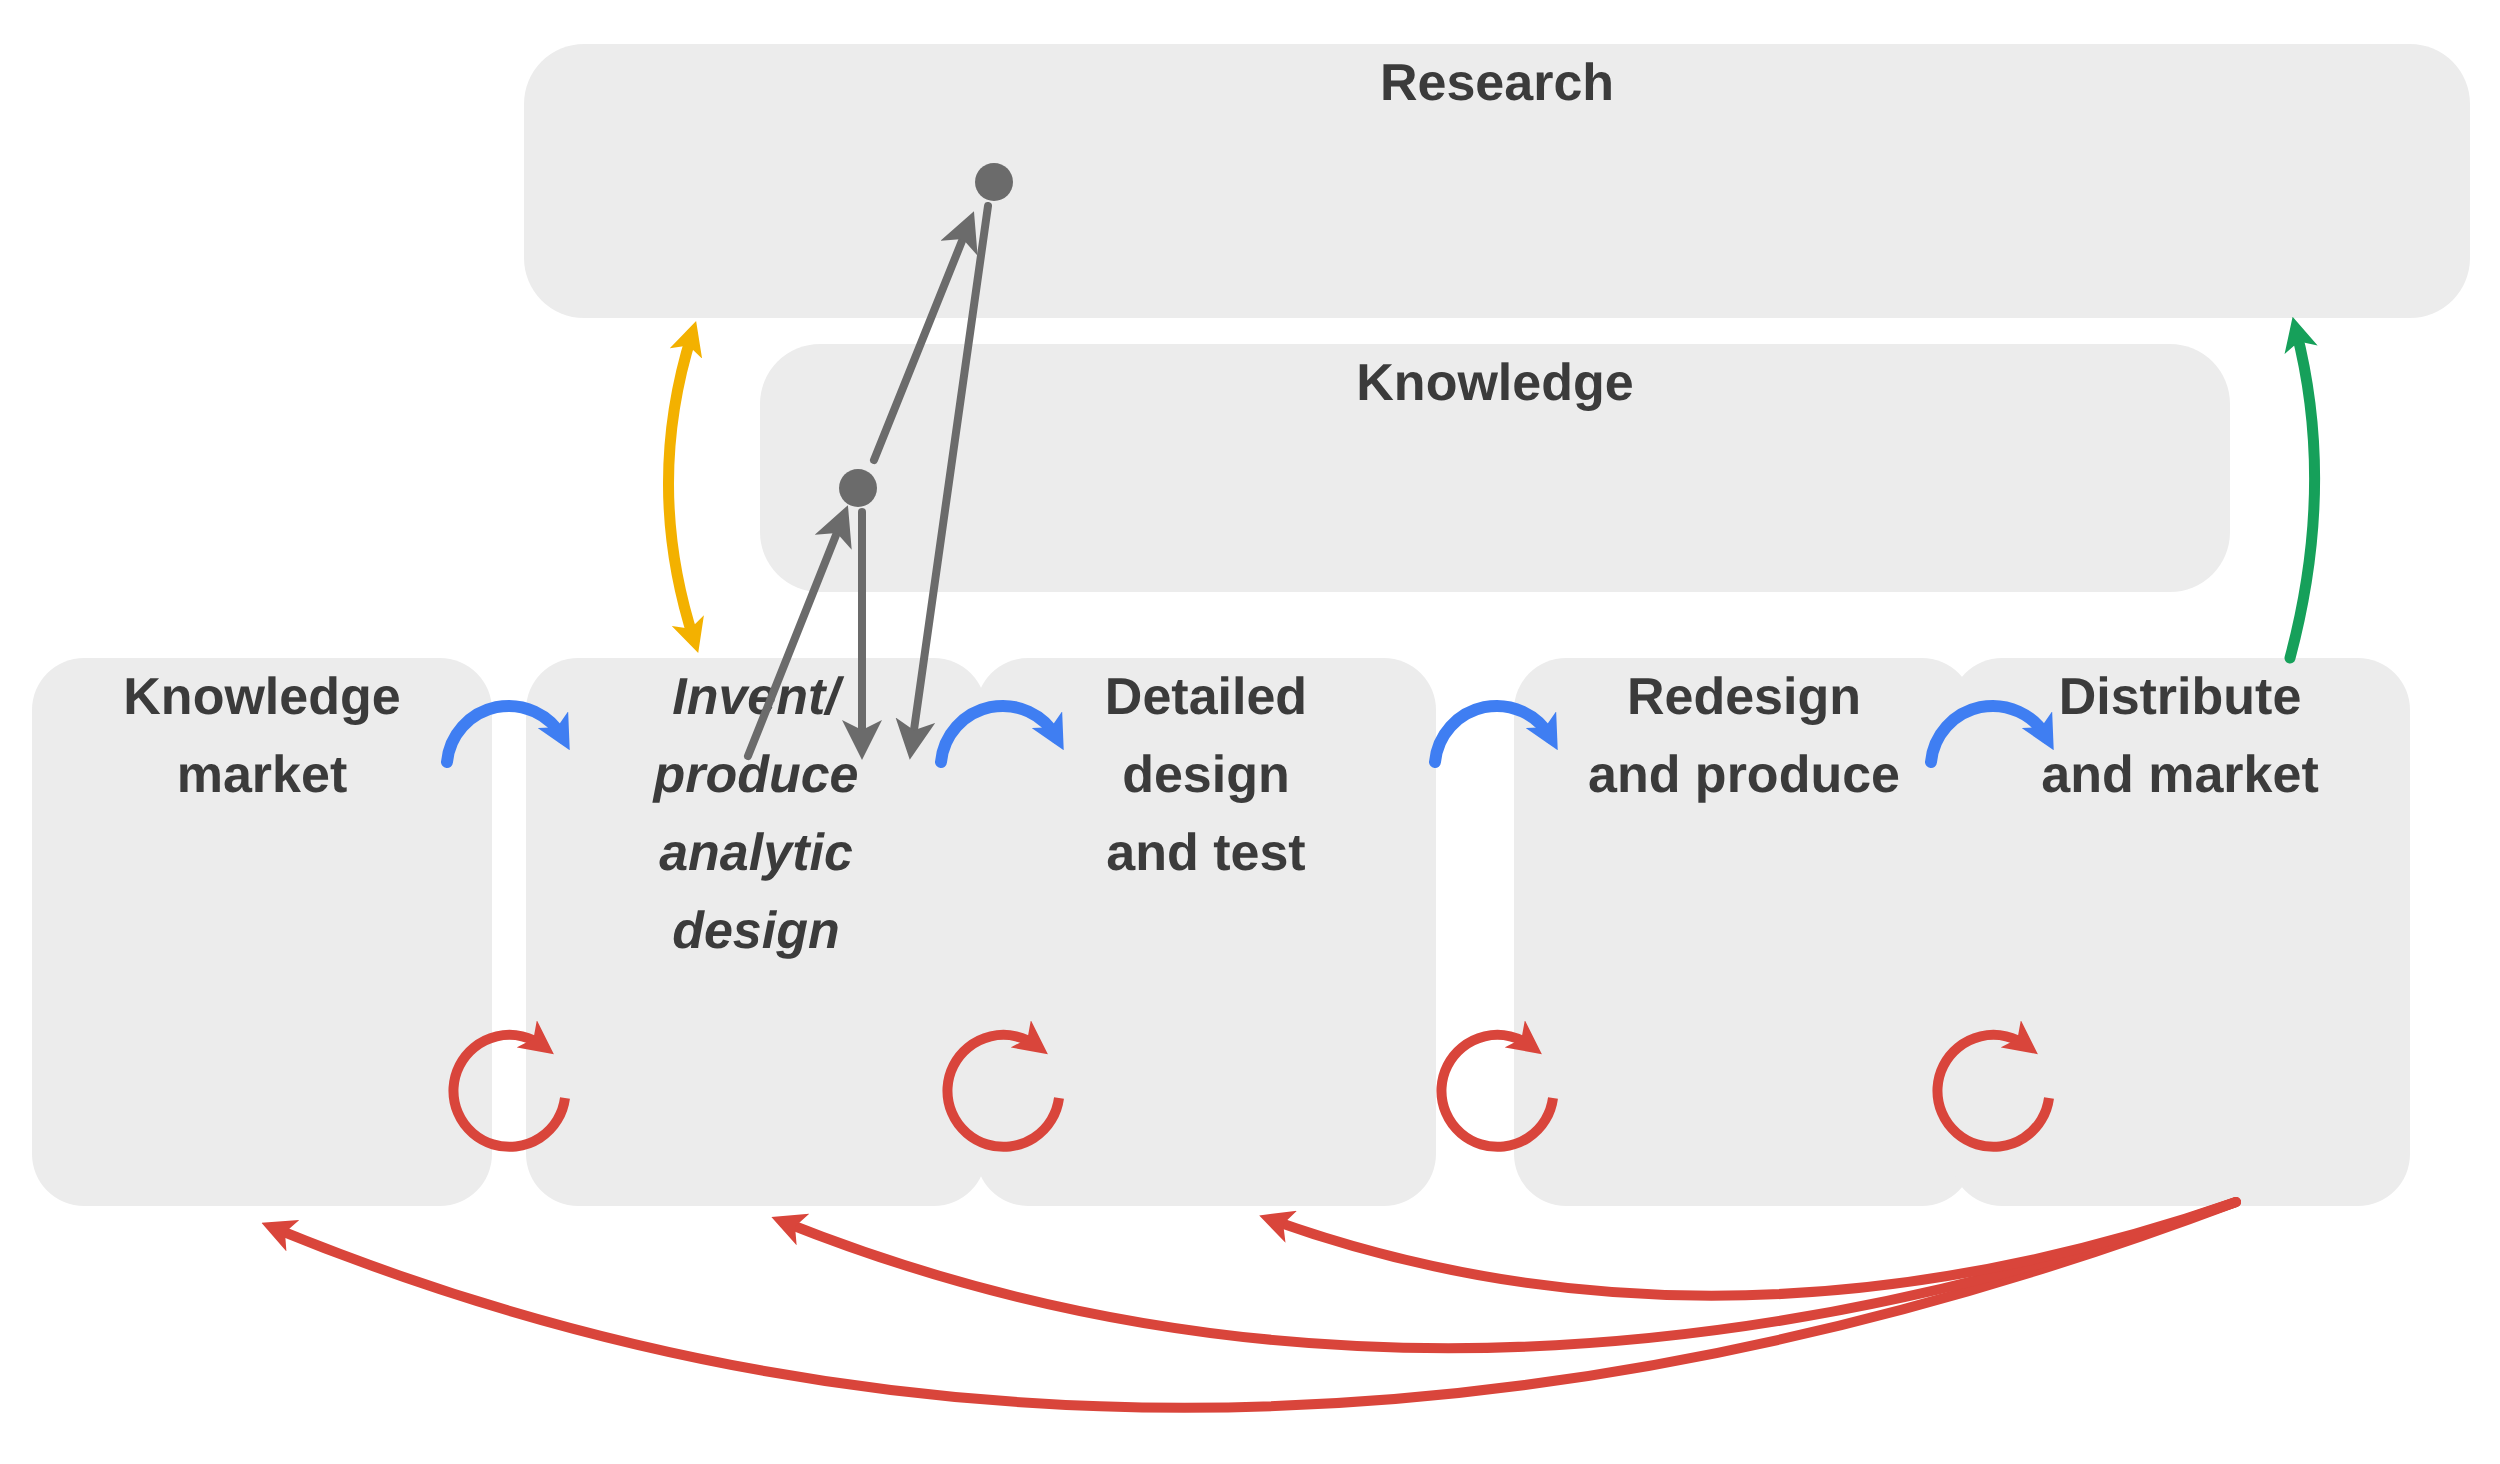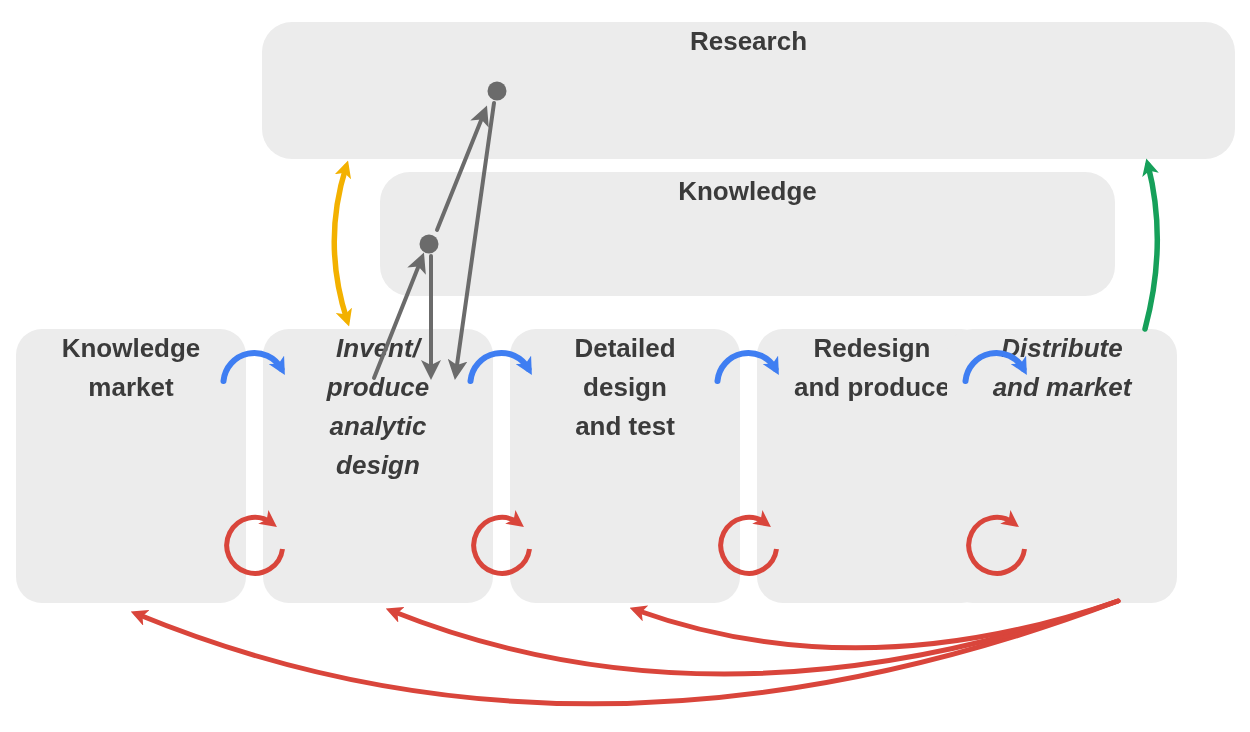--- a/index.html
+++ b/index.html
@@ -20,23 +20,23 @@
     font-size:26px;
     line-height:1.5;
   }
   .box .lbl{white-space:pre-line;}
   .bar{border-radius:30px;}
   .stage-box{border-radius:26px;top:329px;width:230px;height:274px;}
   #box-research {left:262px;top:22px;width:973px;height:137px;}
   #box-knowledge{left:380px;top:172px;width:735px;height:124px;}
   #box-s0{left:16px;}
   #box-s1{left:263px;font-style:italic;}
-  #box-s2{left:510px;}
+  #box-s2{left:488px;}
   #box-s3{left:757px;}
-  #box-s4{left:947px;font-style:italic;}
+  #box-s4{left:975px;}
   svg.overlay{position:absolute;left:0;top:0;pointer-events:none;}
 </style>
 </head>
 <body>
 
 <div class="canvas">
 
   <div class="box bar" id="box-research">
     <span class="lbl">Research</span>
   </div>

